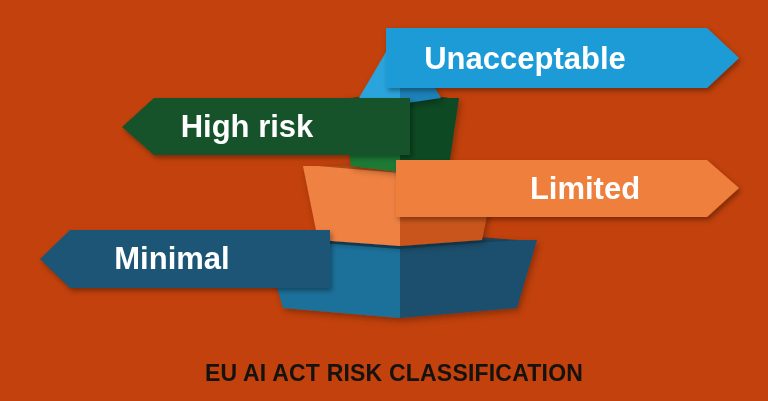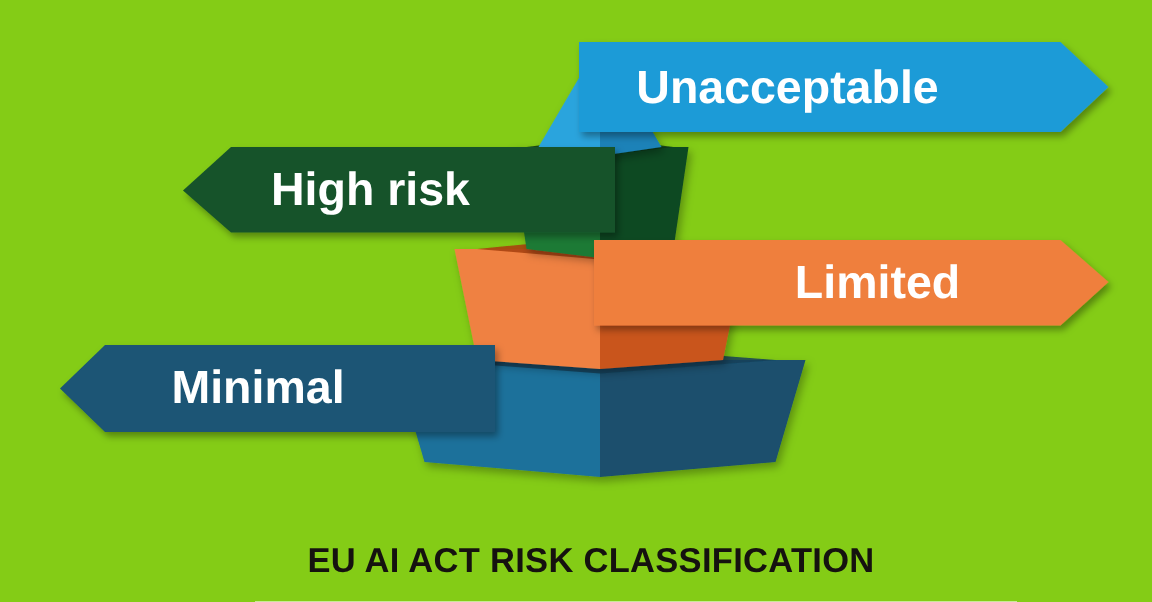--- a/index.html
+++ b/index.html
@@ -37,21 +37,21 @@
   .caption-text {
     font-family: "Liberation Sans", sans-serif;
     font-weight: bold;
     fill: #15120f;
     letter-spacing: 0.2px;
   }
 </style>
 </head>
 <body>
 
-<div id="stage" style="background: #84cc16;">
+<div id="stage" style="background: #c2410c;">
 
   <svg id="diagram-svg" viewBox="0 0 768 401">
 
     <defs>
       <filter id="softshadow" x="-20%" y="-20%" width="150%" height="160%">
         <feDropShadow dx="2" dy="3" stdDeviation="3" flood-color="#000000" flood-opacity="0.30"></feDropShadow>
       </filter>
       <filter id="bannershadow" x="-20%" y="-40%" width="150%" height="200%">
         <feDropShadow dx="2" dy="3" stdDeviation="2.5" flood-color="#000000" flood-opacity="0.35"></feDropShadow>
       </filter>

